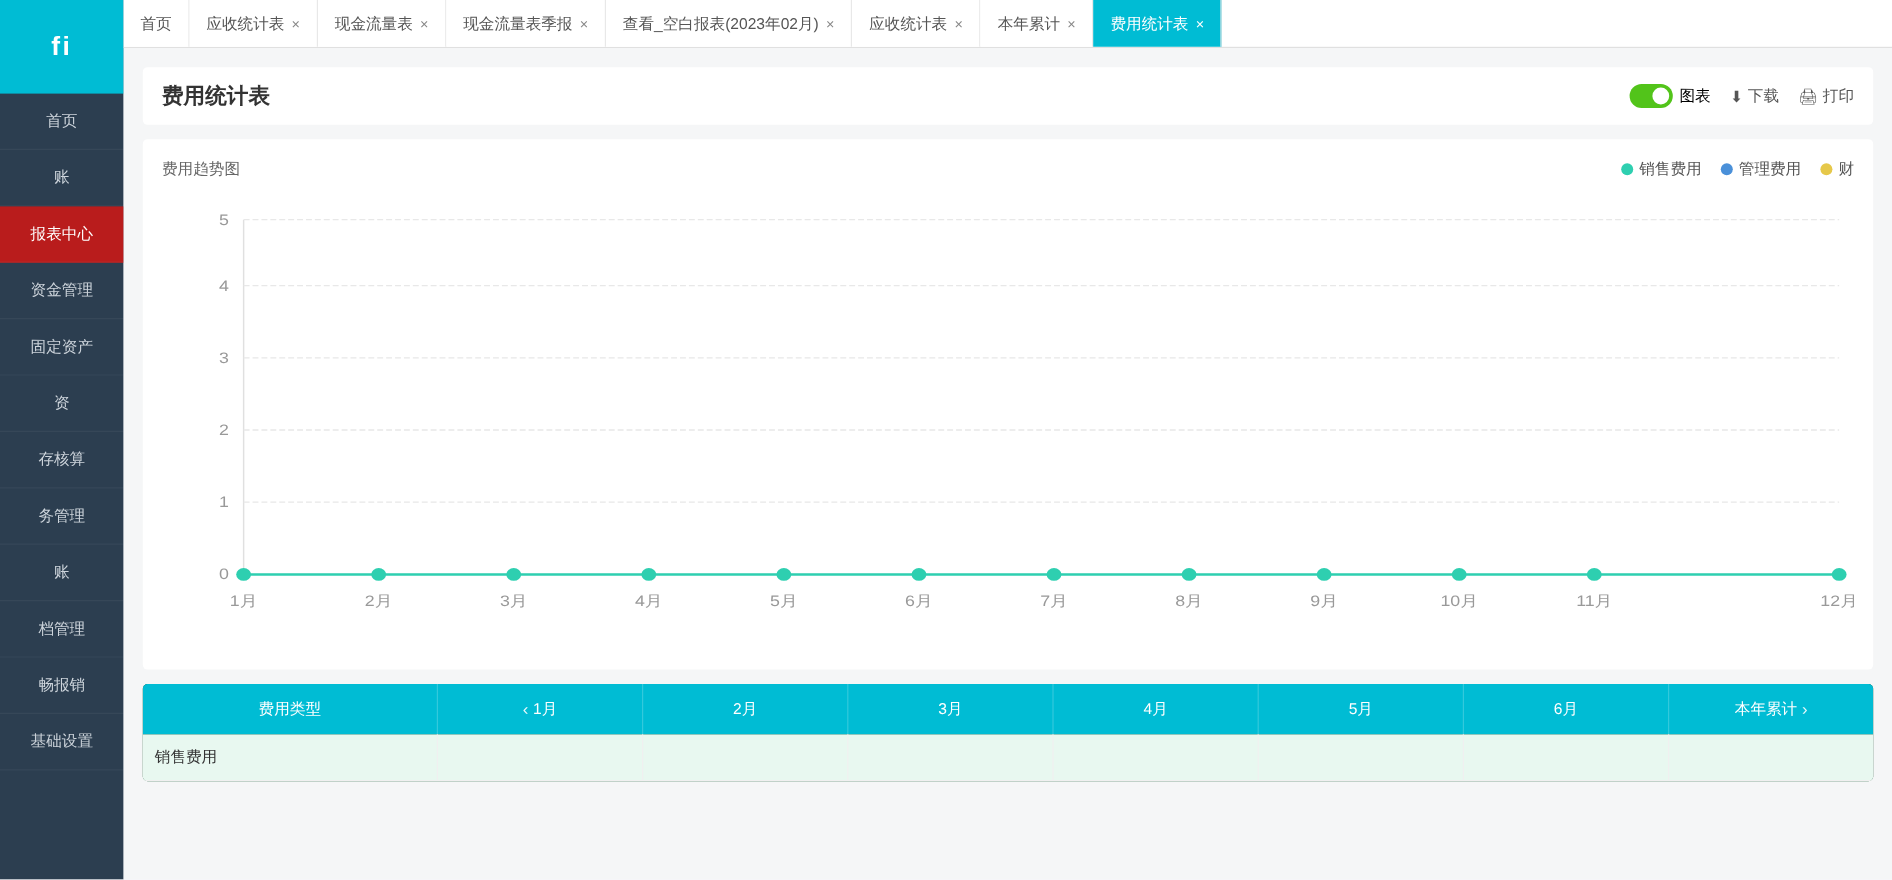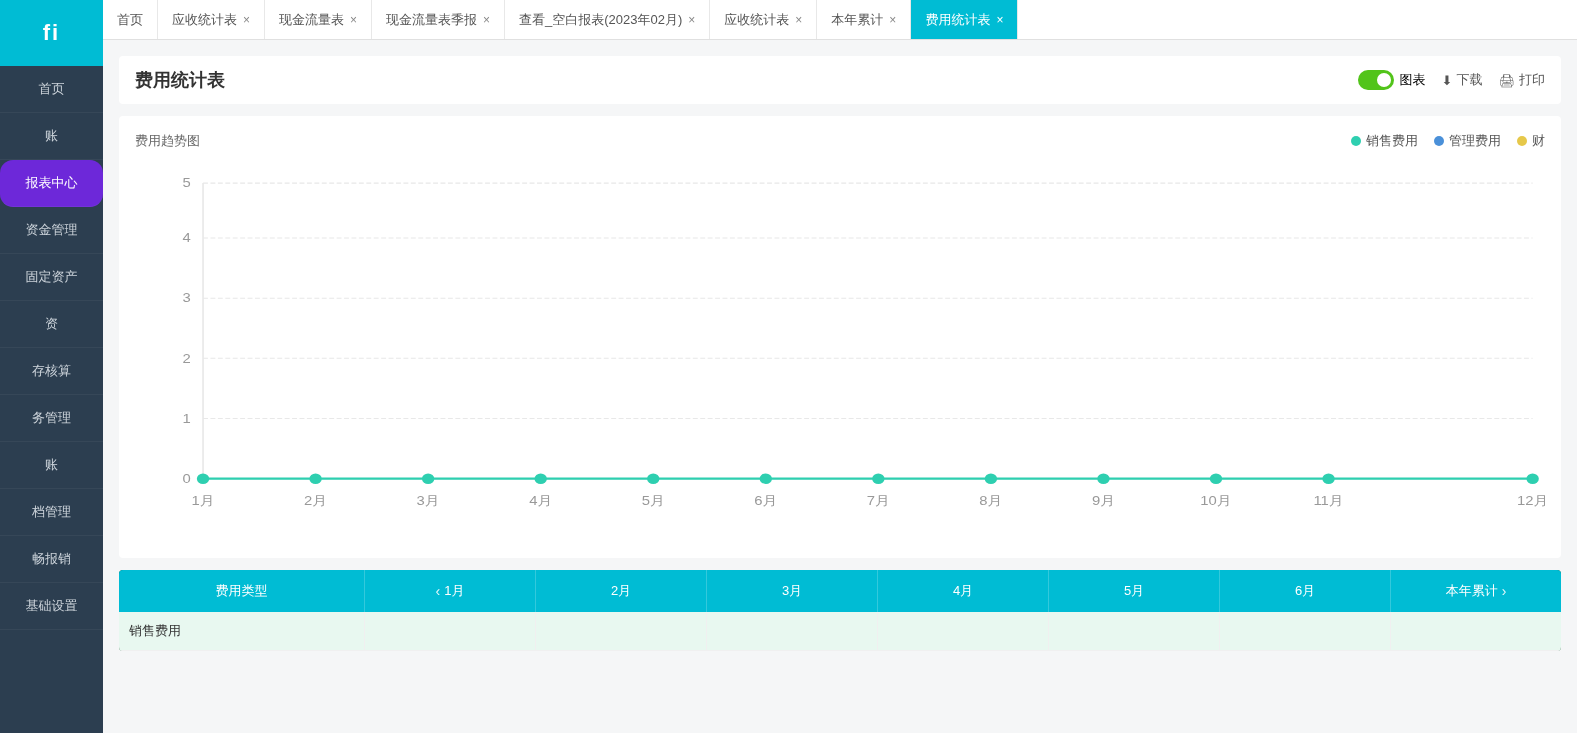--- a/index.html
+++ b/index.html
@@ -8,39 +8,39 @@
     
     .sidebar {
       width: 103px;
       background: #2c3e50;
       display: flex;
       flex-direction: column;
       height: 100%;
       flex-shrink: 0;
     }
     .sidebar-logo {
-      height: 66px;
+      height: 78px;
       background: #00bcd4;
       display: flex;
       align-items: center;
       justify-content: center;
       color: white;
       font-size: 22px;
       font-weight: bold;
       letter-spacing: 2px;
     }
     .sidebar-item {
       color: #cdd4db;
       padding: 14px 10px;
       text-align: center;
       cursor: pointer;
       font-size: 13px;
       border-bottom: 1px solid rgba(255,255,255,0.05);
     }
-    .sidebar-item.active { background: #6d28d9; color: white; border-radius: 13px; }
+    .sidebar-item.active { background: #b91c1c; color: white; }
 
     
     .main {
       flex: 1;
       display: flex;
       flex-direction: column;
       overflow: hidden;
       background: #f5f6f7;
     }
 

